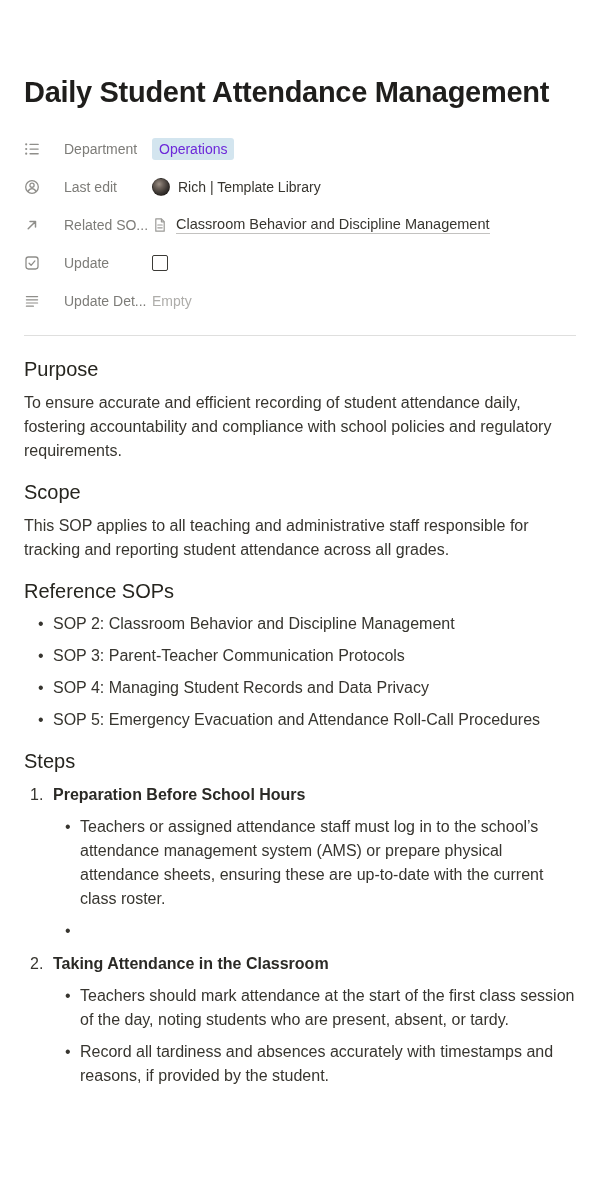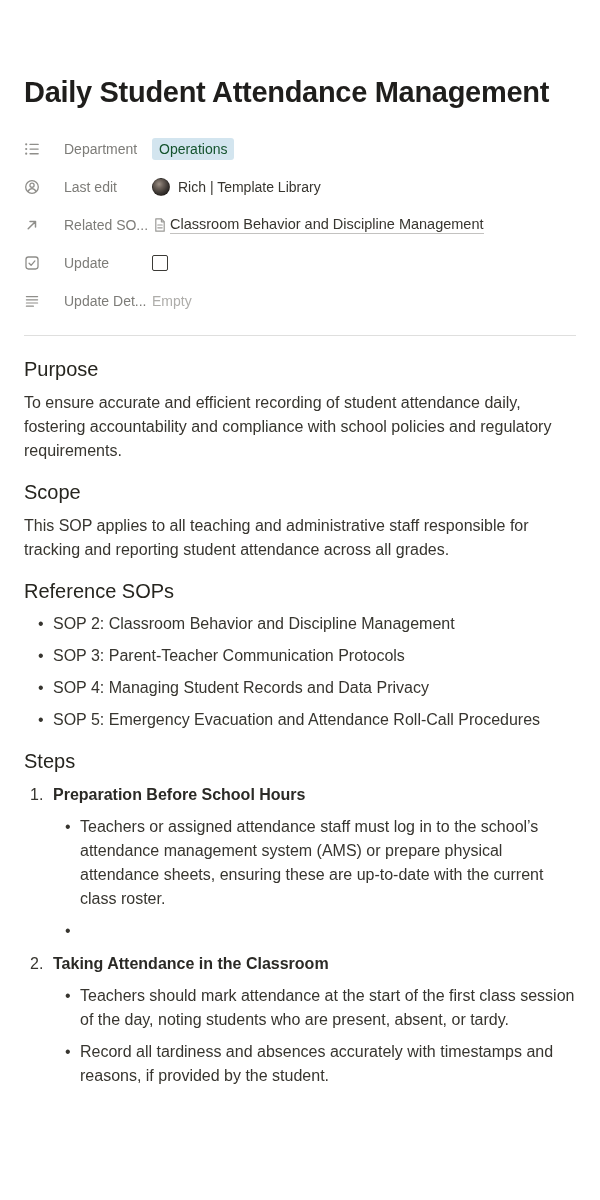--- a/index.html
+++ b/index.html
@@ -10,28 +10,28 @@
   .page-title { font-size:29px; line-height:36px; font-weight:700; color:#1f1e1c;
     letter-spacing:-0.3px; margin:0 0 22px; }
 
   
   .props { }
   .prop-row { display:flex; align-items:center; min-height:34px; margin-bottom:4px; }
   .prop-label { flex:0 0 128px; display:flex; align-items:center; gap:24px;
     color:#7d7c78; font-size:14px; line-height:20px; white-space:nowrap; overflow:hidden; }
   .prop-icon { width:16px; height:16px; display:inline-flex; flex:0 0 16px; }
   .prop-value { font-size:14px; color:#37352F; display:flex; align-items:center; gap:8px; min-height:24px; }
-  .tag { background:#D3E5EF; color:#14532d; border-radius:3px; padding:1px 7px;
+  .tag { background:#D3E5EF; color:#6d28d9; border-radius:3px; padding:1px 7px;
     font-size:14px; line-height:20px; }
   .avatar { width:18px; height:18px; border-radius:50%; flex:0 0 18px;
     background:radial-gradient(circle at 38% 32%, #9b8f85 0%, #6b6159 28%, #3a3531 62%, #15130f 100%);
     border:1px solid rgba(0,0,0,.2); }
   .person-name { font-size:14px; color:#37352F; }
   .date-value { font-size:14px; color:#37352F; }
-  .relation-link { display:flex; align-items:center; gap:2px; }
+  .relation-link { display:flex; align-items:center; gap:8px; }
   .relation-text { font-size:14.5px; font-weight:500; color:#37352F;
     border-bottom:1px solid rgba(55,53,47,.3); padding-bottom:1px; cursor:pointer; }
   .checkbox { width:16px; height:16px; border:1.7px solid #3b3a36; border-radius:2px; background:#fff; }
   .empty-value { color:#aeadaa; font-size:14px; }
 
   .divider { height:1px; background:rgba(55,53,47,.16); margin-top:17px; }
 
   
   .content { margin-top:20px; }
   .h3 { font-size:20px; line-height:26px; font-weight:400; color:#26251f; margin:16px 0 0; }

